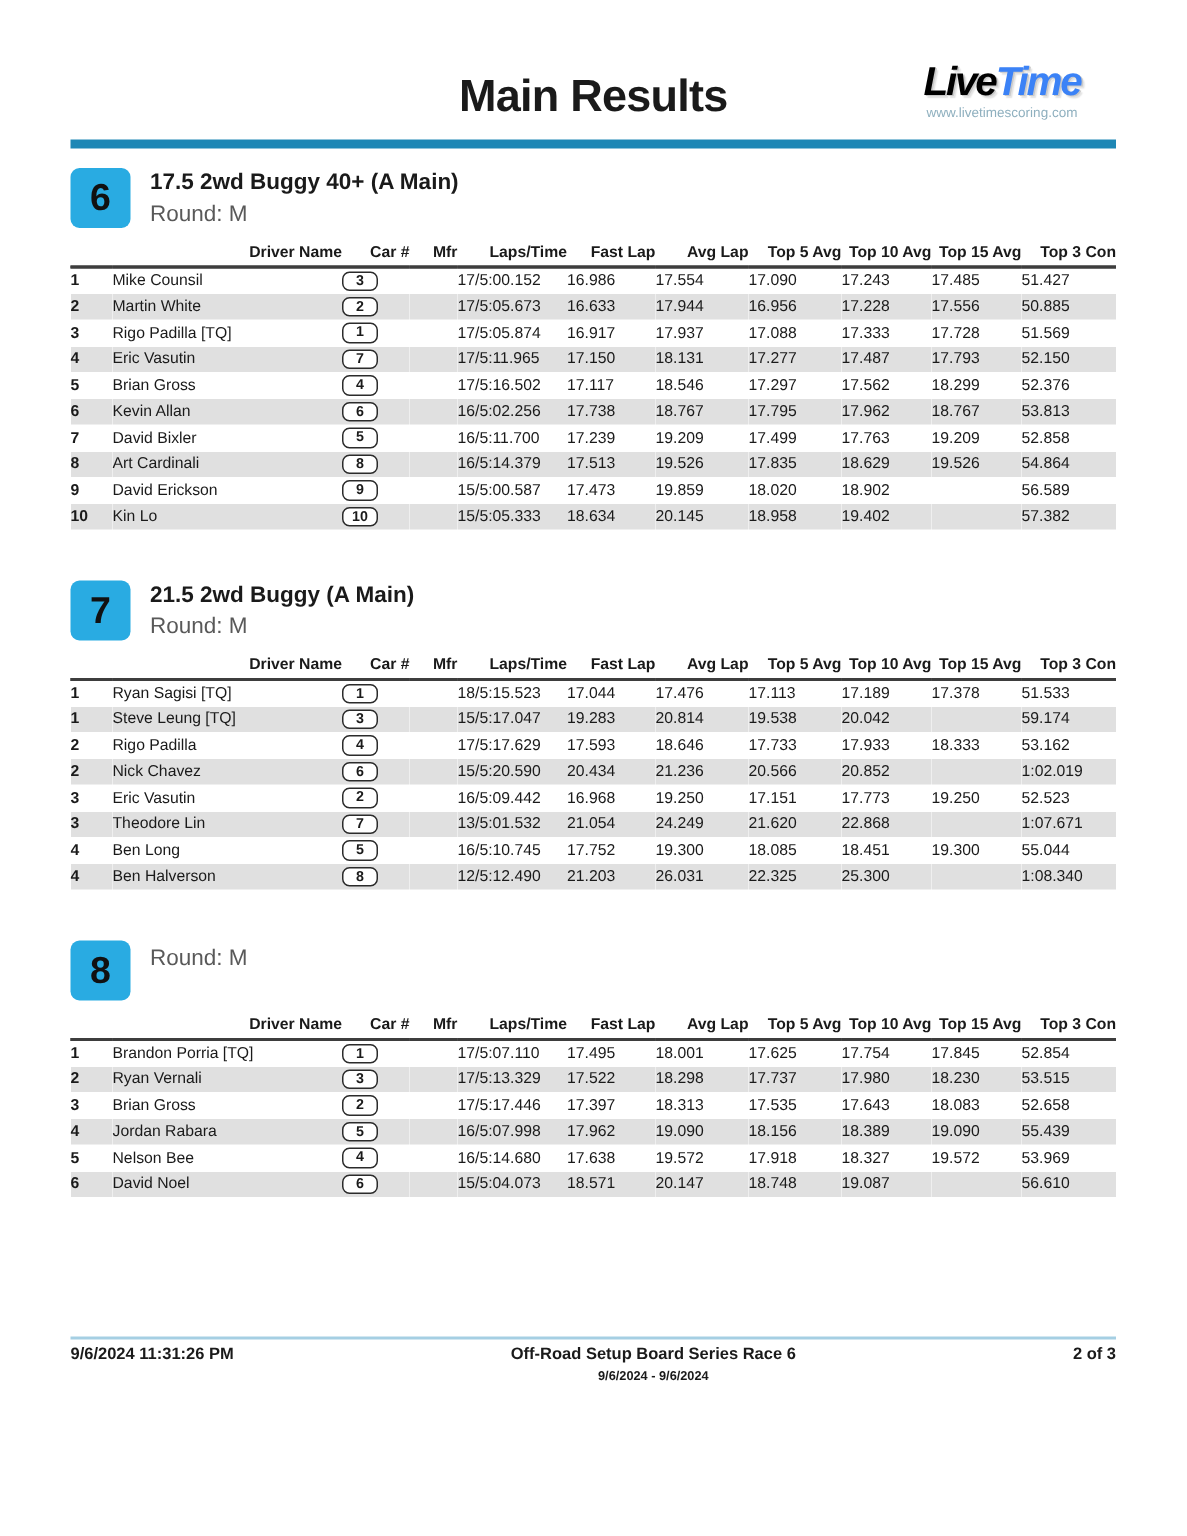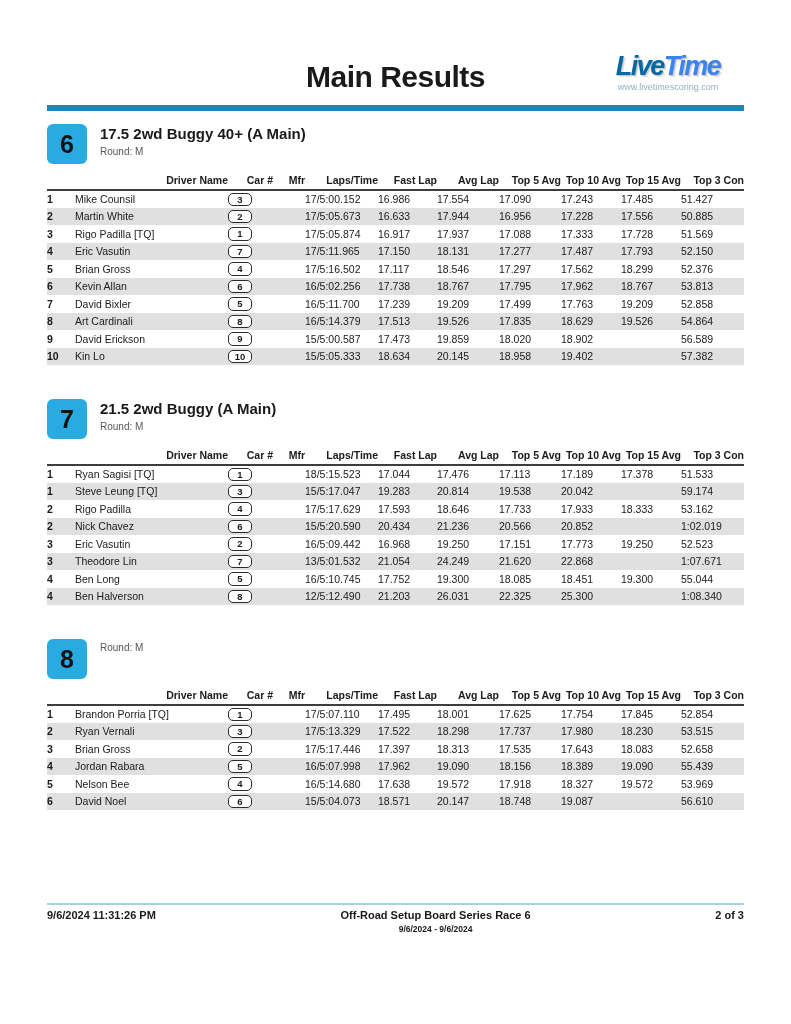--- a/index.html
+++ b/index.html
@@ -1,39 +1,39 @@
 <!DOCTYPE html>
 <html><head>
 <meta charset="utf-8">
 <style>
   * { margin:0; padding:0; box-sizing:border-box; }
   body { background:#fff; font-family:"Liberation Sans", sans-serif; color:#1a1a1a; }
-  .page { position:relative; width:791px; height:948px; background:#fff; overflow:hidden; margin:12px auto; }
+  .page { position:relative; width:791px; height:948px; background:#fff; overflow:hidden; margin:0 auto; }
 
   
   .page-header { position:relative; padding-top:48px; text-align:center; }
   .page-header h1 { font-size:30px; font-weight:700; letter-spacing:-0.5px; display:inline-block; }
   .logo { position:absolute; top:40px; right:44px; width:158px; text-align:center; }
   .logo-text { font-size:27px; font-weight:800; font-style:italic; letter-spacing:-1.5px; line-height:28px;
                text-shadow:1px 1px 0 #c9c9c9, 2px 2px 1px #e2e2e2; white-space:nowrap; }
-  .lt-live { color:#0369a1; }
+  .lt-live { color:#000000; }
   .lt-time { color:#3b82f6; }
   .logo-url { font-size:9px; color:#8fb0bf; margin-top:2px; }
 
   .rule { height:6px; background:#1e87b5; margin:11px 47px 0 47px; }
 
   
   main { padding:0 47px; }
   .race { margin-top:34px; }
   .race:first-child { margin-top:13px; }
   .race-head { display:flex; align-items:flex-start; gap:13px; }
   .race-number { width:40px; height:40px; background:#29abe2; border-radius:6px; color:#111;
                  font-size:25px; font-weight:700; display:flex; align-items:center; justify-content:center; }
   .race-title { font-size:15px; font-weight:700; line-height:18px; padding-top:1px; }
-  .race-round { font-size:10px; color:#595959; margin-top:3px; }
+  .race-round { font-size:15px; color:#595959; margin-top:3px; }
 
   table.results { width:697px; border-collapse:collapse; table-layout:fixed; margin-top:9px; font-size:10.5px; }
   .col-pos{width:28px}.col-driver{width:153px}.col-car{width:45px}.col-mfr{width:32px}
   .col-laps_time{width:73px}.col-fast_lap{width:59px}.col-avg_lap{width:62px}.col-top5_avg{width:62px}
   .col-top10_avg{width:60px}.col-top15_avg{width:60px}.col-top3_con{width:63px}
   thead th { text-align:right; font-weight:700; font-size:10.5px; height:17px; vertical-align:bottom;
              border-bottom:2px solid #3d3d3d; padding:0 0 3px 0; white-space:nowrap; }
   tbody td { height:17.5px; padding:0; vertical-align:middle; white-space:nowrap; overflow:hidden; }
   tbody tr:nth-child(even) { background:#e0e0e0; }
   td[data-name="cell-pos"] { font-weight:700; }

